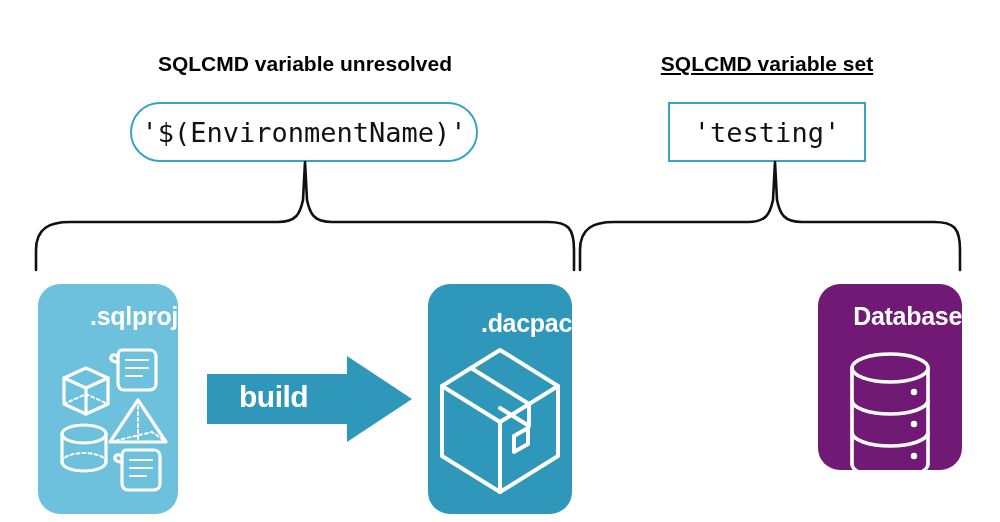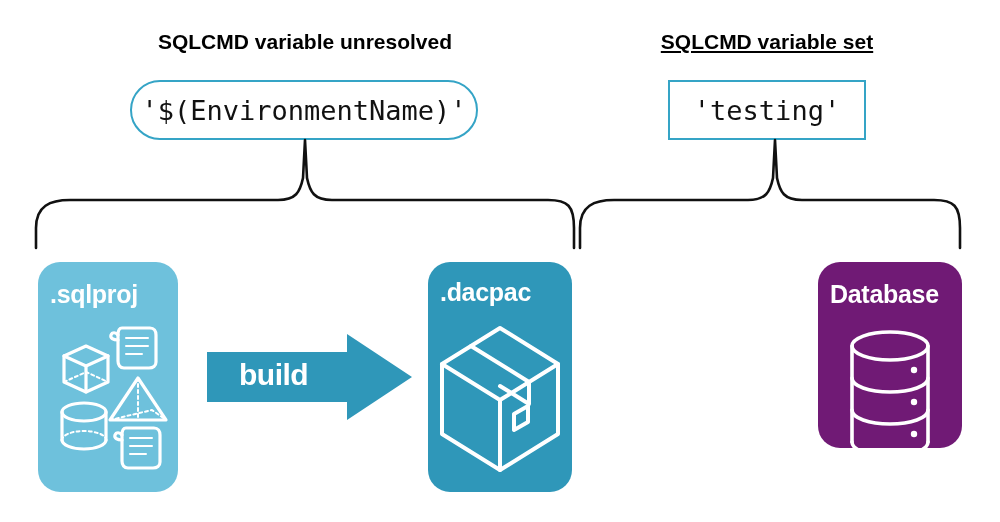--- a/index.html
+++ b/index.html
@@ -11,21 +11,21 @@
     width: 1000px;
     height: 522px;
     font-family: "Liberation Sans", sans-serif;
     overflow: hidden;
   }
   #stage {
     position: relative;
     width: 1000px;
     height: 522px;
   }
-  .abs { position: absolute; }
+  .abs { position: absolute; margin-top: 22px; }
 
   
   .heading {
     font-weight: bold;
     font-size: 21px;
     color: #000000;
     text-align: center;
     white-space: nowrap;
   }
 
@@ -46,21 +46,21 @@
   
   .entity {
     border-radius: 22px;
     box-sizing: border-box;
     overflow: hidden;
   }
   .entity-label {
     position: absolute;
     left: 0;
     right: 0;
-    text-align: left;
+    text-align: right;
     color: #ffffff;
     font-weight: bold;
     font-size: 25px;
     letter-spacing: -0.3px;
     padding-left: 12px;
   }
   .entity-art {
     position: absolute;
     left: 0;
     right: 0;
@@ -158,21 +158,21 @@
   </div>
 
   <div class="abs" style="left:207px; top:334px;">
     <svg width="205" height="86" viewBox="0 0 205 86">
       <path d="M 0 18 L 140 18 L 140 0 L 205 43 L 140 86 L 140 68 L 0 68 Z" fill="#2F97B9"></path>
     </svg>
     <div class="arrow-label" style="left:32px; top:24px;">build</div>
   </div>
 
   <div class="abs entity" style="left:428px; top:262px; width:144px; height:230px; background:#2F97B9;">
-    <div class="entity-label" style="top:16px;">.dacpac</div>
+    <div class="entity-label" style="top:25px;">.dacpac</div>
     <div class="entity-art" style="top:56px;">
       <svg width="144" height="170" viewBox="0 0 144 170">
         <g fill="none" stroke="#ffffff" stroke-width="4" stroke-linejoin="round" stroke-linecap="round">
           <path d="M 72 10 L 130 46 L 130 116 L 72 152 L 14 116 L 14 46 Z"></path>
           <path d="M 14 46 L 72 82 L 130 46"></path>
           <path d="M 72 82 L 72 152"></path>
           <path d="M 43 28 L 101 64 L 101 86 L 72 68"></path>
           <path d="M 86 96 L 100 88 L 100 104 L 86 112 Z"></path>
         </g>
       </svg>

